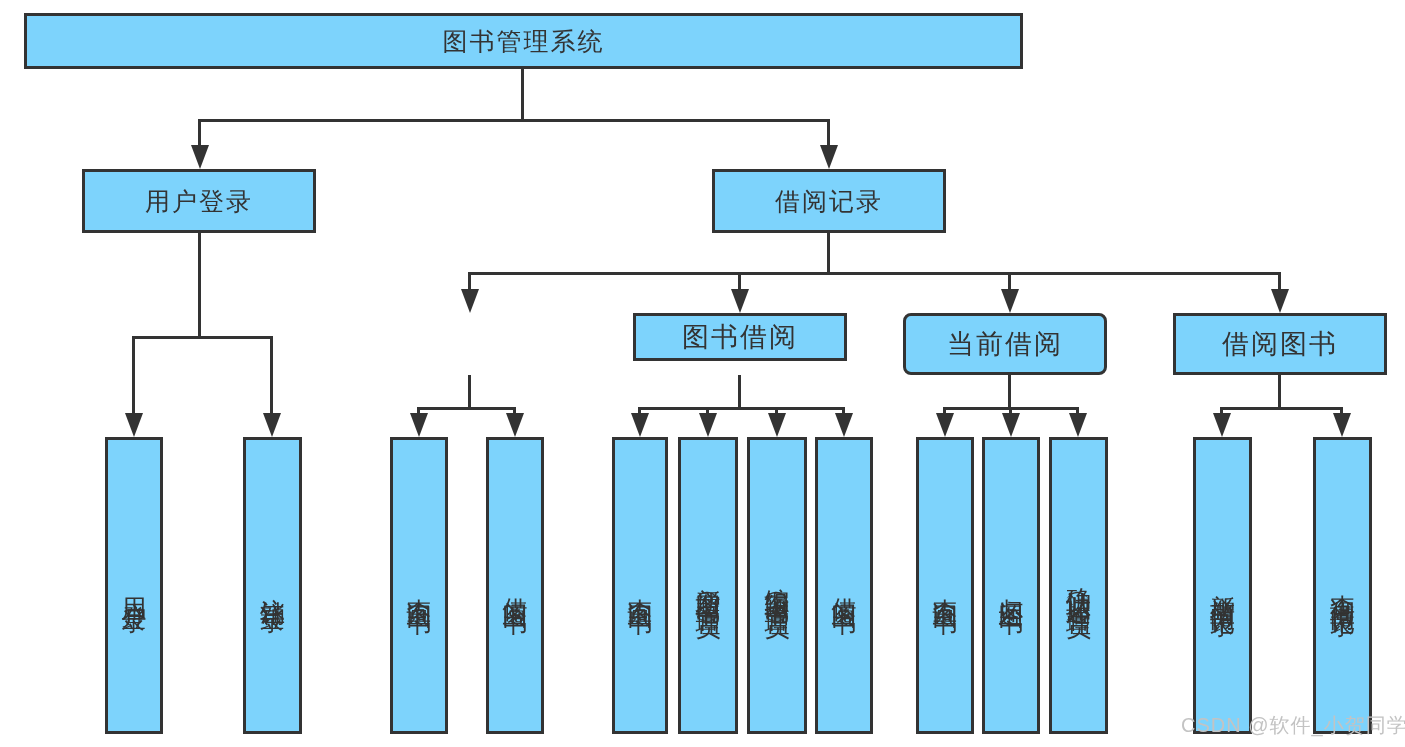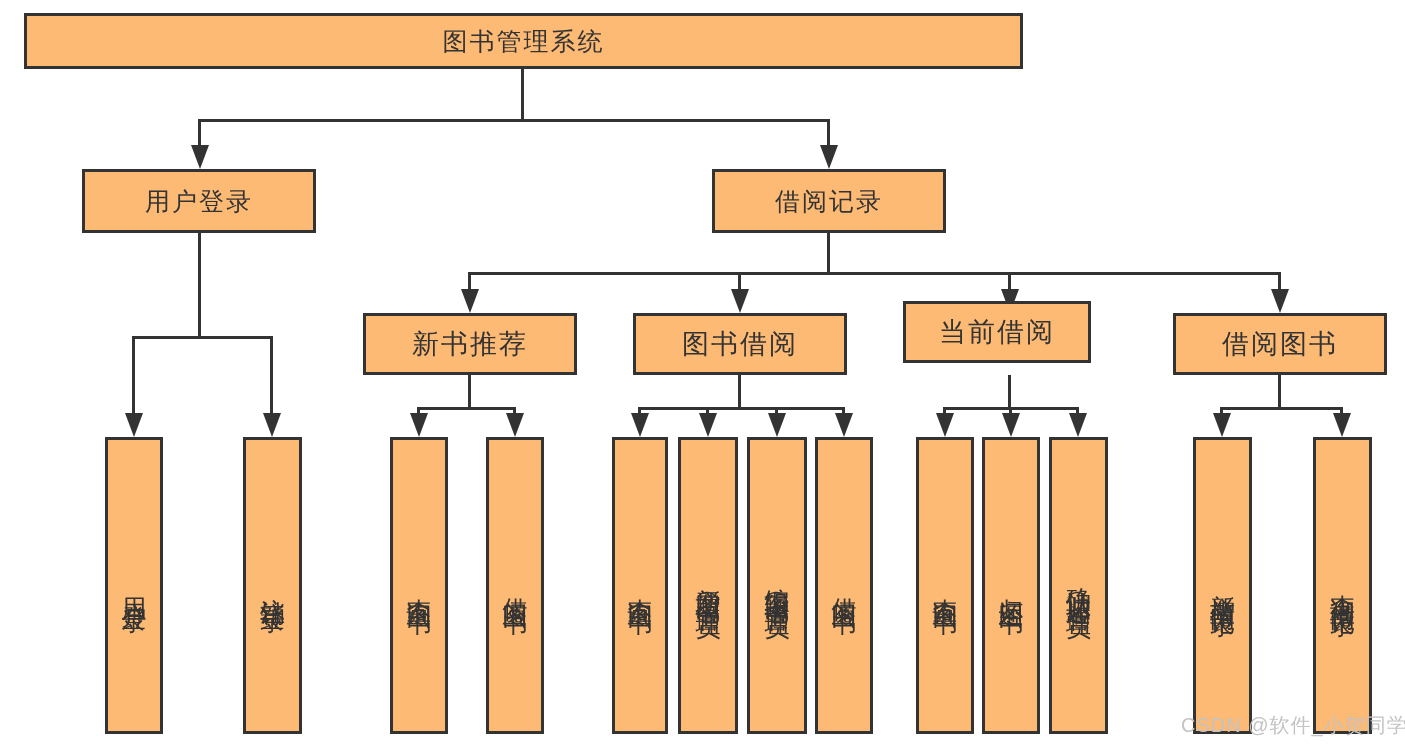--- a/index.html
+++ b/index.html
@@ -11,21 +11,21 @@
   #stage {
     position: relative;
     width: 1405px;
     height: 747px;
     background: #ffffff;
     overflow: hidden;
   }
   .node {
     position: absolute;
     box-sizing: border-box;
-    background: #fdba74;
+    background: #7dd3fc;
     border: 3px solid #333333;
     color: #333333;
     display: flex;
     align-items: center;
     justify-content: center;
     text-align: right;
     z-index: 2;
   }
   .node.h1 { font-size: 25px; letter-spacing: 2px; }
   .node.h2 { font-size: 25px; letter-spacing: 2px; }
@@ -65,23 +65,22 @@
 </head>
 <body>
 
 <div id="stage">
 
   <div class="node h1" style="left:24px; top:13px; width:999px; height:56px;">图书管理系统</div>
 
   <div class="node h2" style="left:82px; top:169px; width:234px; height:64px;">用户登录</div>
   <div class="node h2" style="left:712px; top:169px; width:234px; height:64px;">借阅记录</div>
 
-  <div class="node h3" style="left:363px; top:313px; width:214px; height:62px;">新书推荐</div>
-  <div class="node h3" style="left:633px; top:313px; width:214px; height:62px;font-family:Liberation Serif, serif;">图书借阅</div>
-  <div class="node h3" style="left:903px; top:301px; width:188px; height:62px;">当前借阅</div>
+  <div class="node h3" style="left:633px; top:313px; width:214px; height:48px;font-family:Liberation Serif, serif;">图书借阅</div>
+  <div class="node h3" style="left:903px; top:313px; width:204px; height:62px;border-radius:8px;">当前借阅</div>
   <div class="node h3" style="left:1173px; top:313px; width:214px; height:62px;">借阅图书</div>
 
   <div class="node v" style="left:105px; top:437px; width:58px; height:297px;">用户登录</div>
   <div class="node v" style="left:243px; top:437px; width:59px; height:297px;">注销登录</div>
 
   <div class="node v" style="left:390px; top:437px; width:58px; height:297px;">查询图书</div>
   <div class="node v" style="left:486px; top:437px; width:58px; height:297px;">借阅图书</div>
 
   <div class="node v" style="left:612px; top:437px; width:56px; height:297px;">查询图书</div>
   <div class="node v" style="left:678px; top:437px; width:60px; height:297px;">新增图书（管理员）</div>

